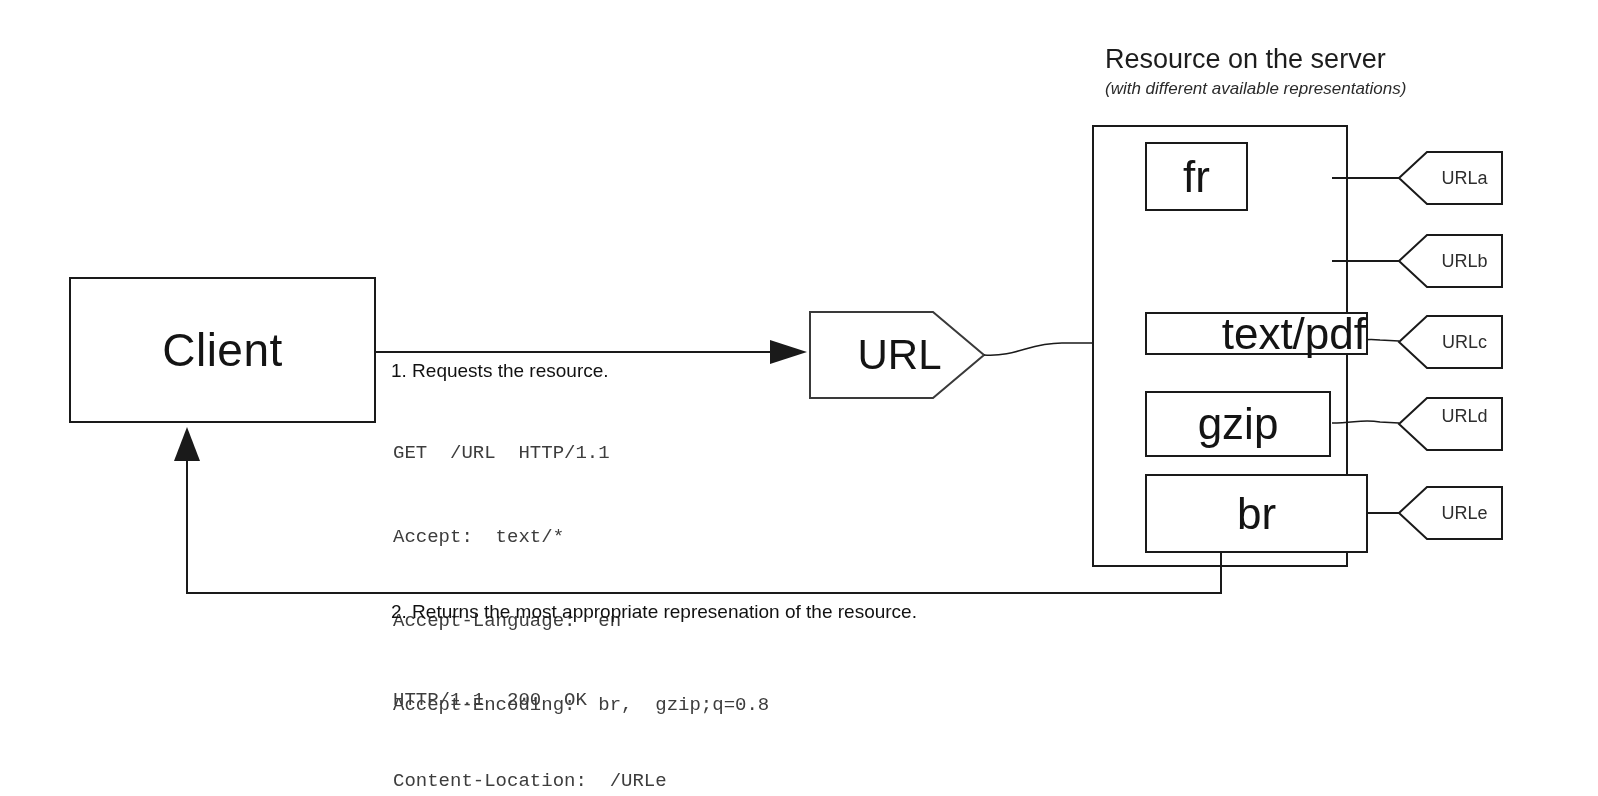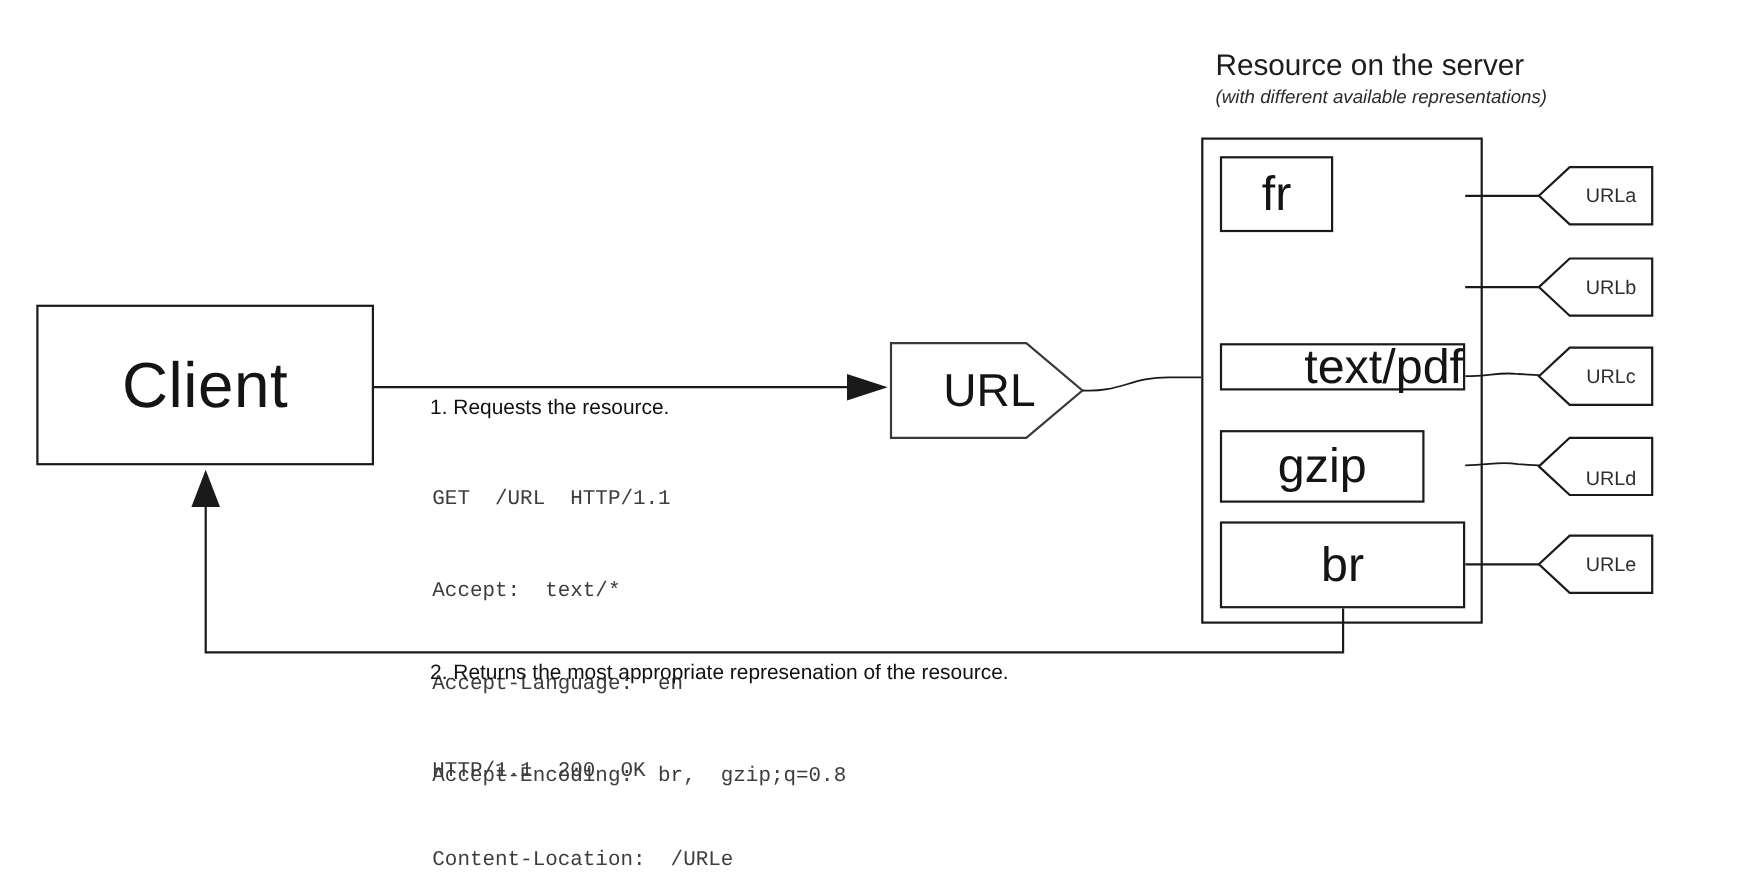--- a/index.html
+++ b/index.html
@@ -18,23 +18,24 @@
     width: 1598px; height: 796px;
   }
   .box {
     position: absolute;
     border: 2px solid #1a1a1a;
     background: #ffffff;
     display: flex;
     align-items: center;
     justify-content: center;
     box-sizing: border-box;
+    margin-left: 36px;
   }
   .client-box { left: 33px; top: 277px; width: 307px; height: 146px; }
-  .client-label { font-size: 58px; letter-spacing: 0.5px; }
+  .client-label { font-size: 46px; letter-spacing: 0.5px; }
   .url-label-wrap {
     position: absolute; left: 812px; top: 312px; width: 121px; height: 86px;
     display: flex; align-items: center; justify-content: center; padding-left: 27px;
   }
   .url-label { font-size: 42px; }
   .server-title {
     position: absolute; left: 1105px; top: 44px;
     font-size: 27px; color: #1d1d1d; white-space: nowrap;
   }
   .server-subtitle {
@@ -124,21 +125,21 @@
   <div class="box rep-gzip">
     <span class="rep-label">gzip</span>
   </div>
   <div class="box rep-br">
     <span class="rep-label">br</span>
   </div>
 
   <div class="url-tag-label" style="top:152px">URLa</div>
   <div class="url-tag-label" style="top:235px">URLb</div>
   <div class="url-tag-label" style="top:316px">URLc</div>
-  <div class="url-tag-label" style="top:409px">URLd</div>
+  <div class="url-tag-label" style="top:390px">URLd</div>
   <div class="url-tag-label" style="top:487px">URLe</div>
 
   <div class="step-label request-step">1. Requests the resource.</div>
   <div class="mono-block request-headers">
     <div>GET  /URL  HTTP/1.1</div>
     <div>Accept:  text/*</div>
     <div>Accept-Language:  en</div>
     <div>Accept-Encoding:  br,  gzip;q=0.8</div>
   </div>
 

